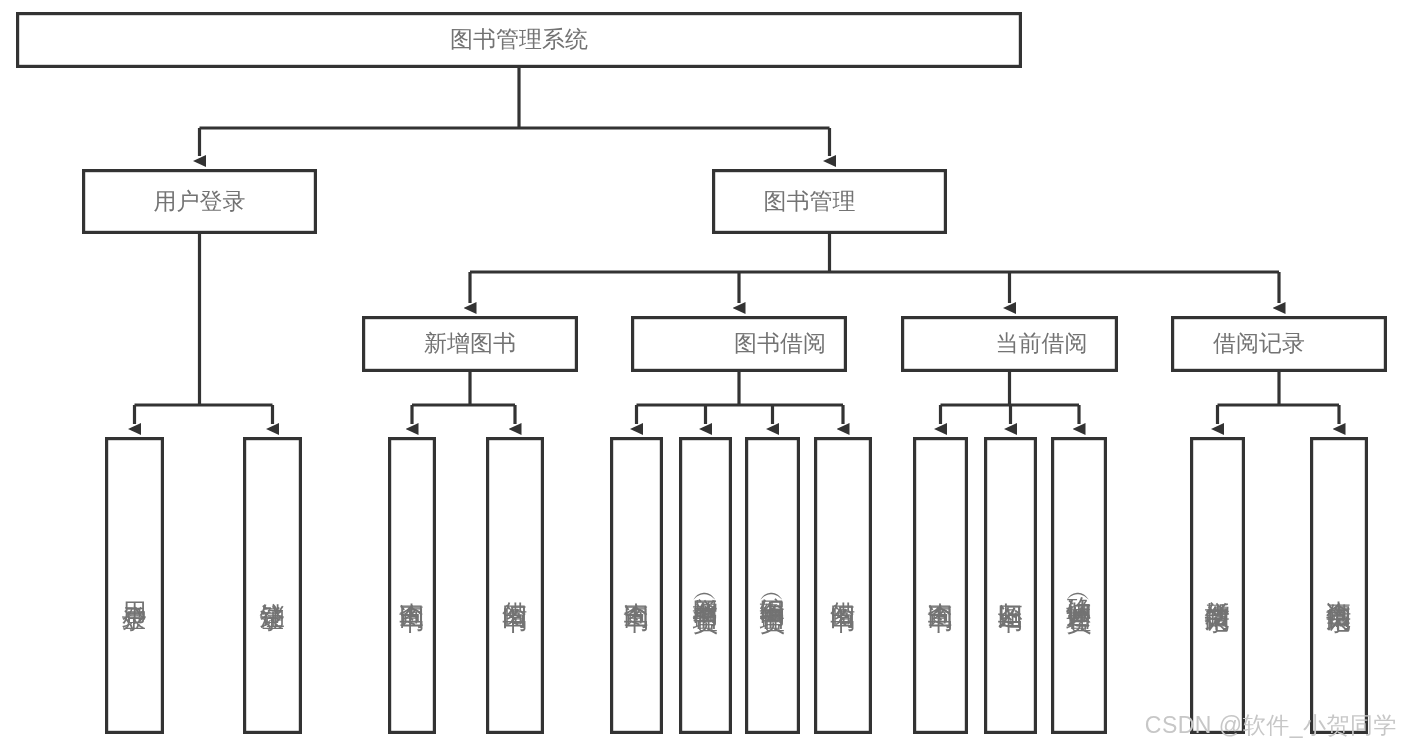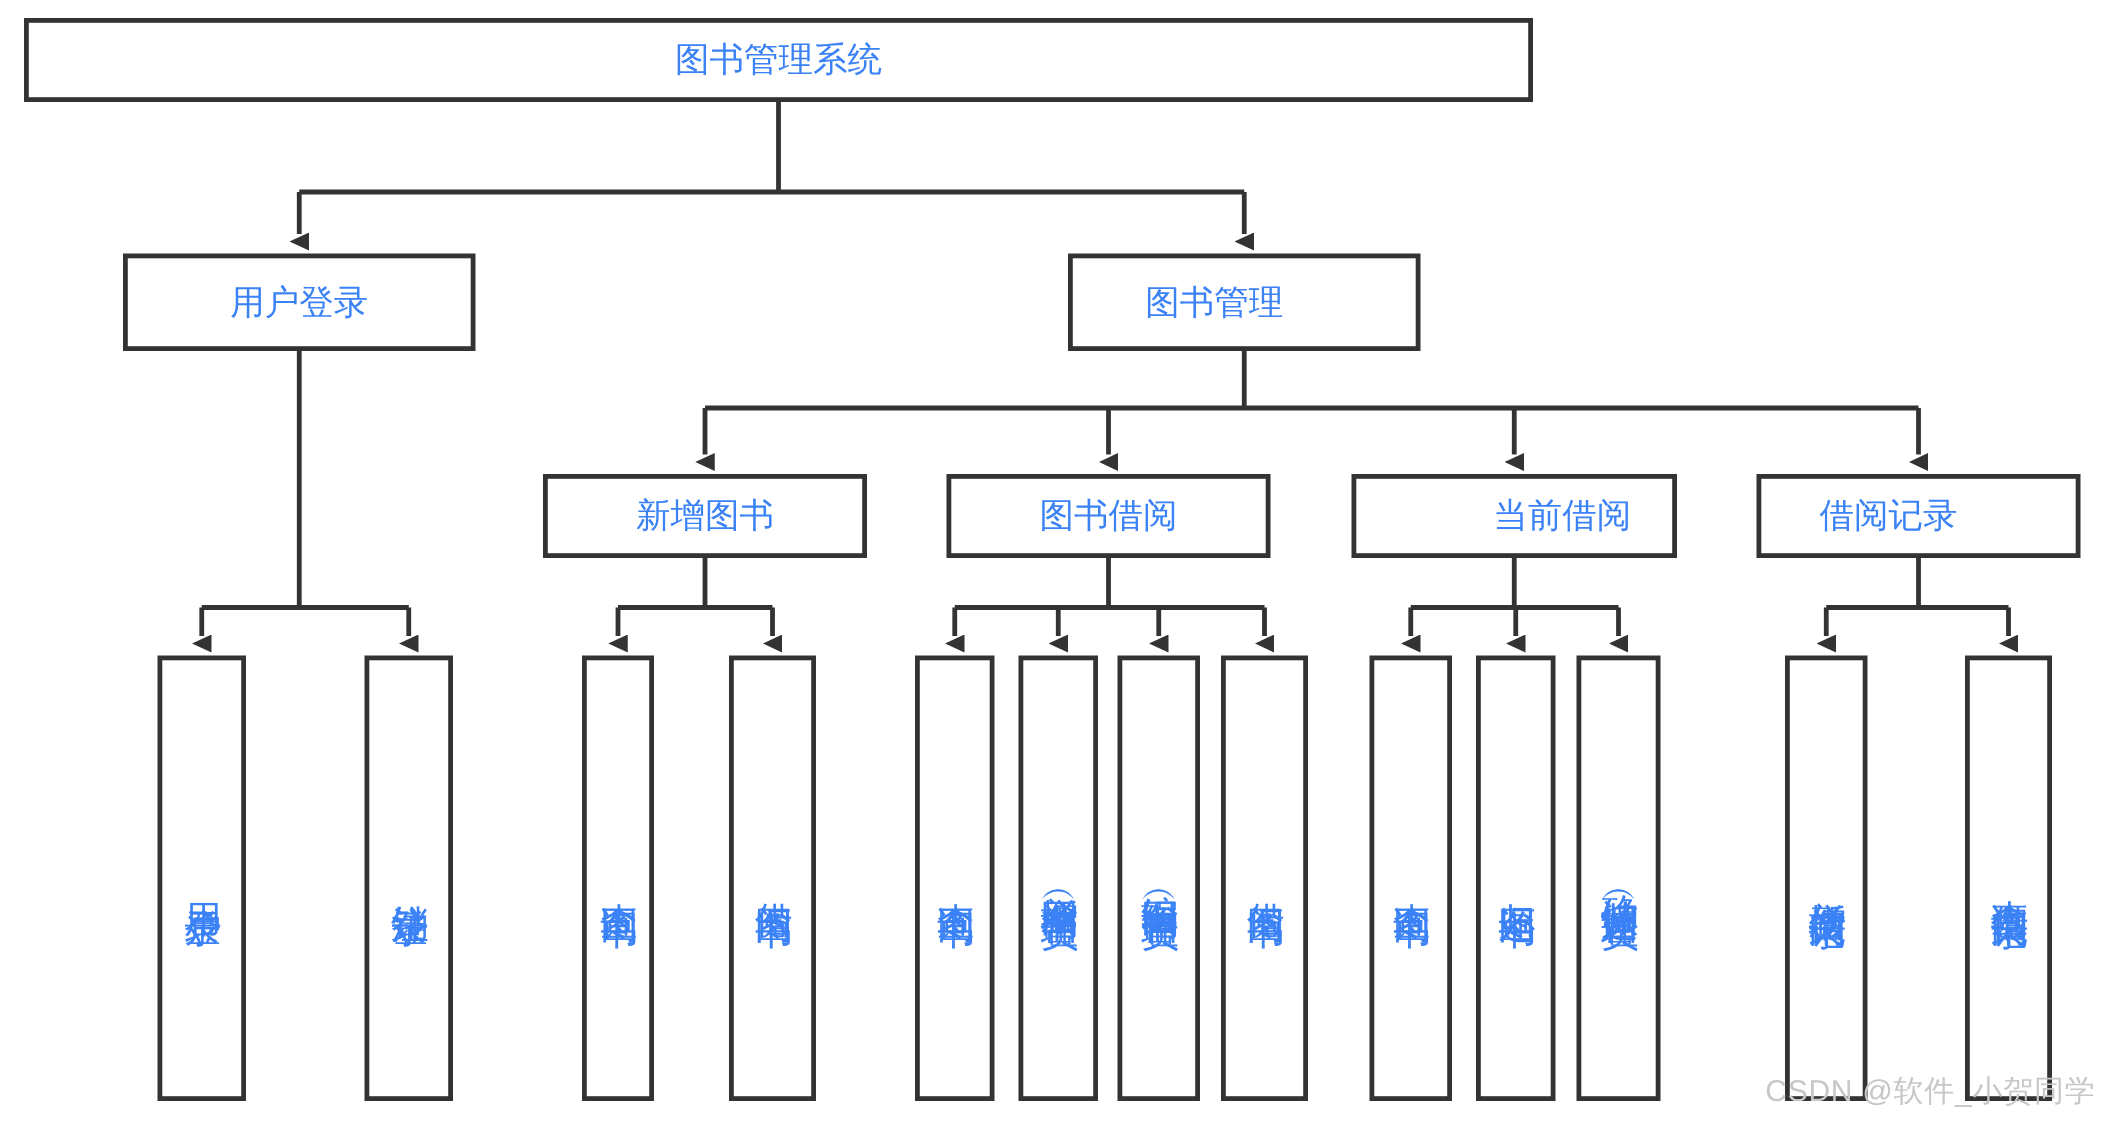--- a/index.html
+++ b/index.html
@@ -2,25 +2,25 @@
 <html><head>
 <meta charset="utf-8">
 <style>
   html,body{margin:0;padding:0;background:#ffffff;}
   body{width:1405px;height:747px;overflow:hidden;
        font-family:"Liberation Sans","DejaVu Sans",sans-serif;}
   #diagram{position:relative;width:1405px;height:747px;}
   svg{position:absolute;left:0;top:0;width:1405px;height:747px;}
   .nodeLabelLayer{position:absolute;left:0;top:0;width:1405px;height:747px;pointer-events:none;}
   .nodeLabel{position:absolute;display:flex;align-items:center;justify-content:center;
-             color:#3b82f6;white-space:nowrap;}
+             color:#737373;white-space:nowrap;}
   .h-label{font-size:23px;line-height:1.1;}
   .v-label{writing-mode:vertical-rl;text-orientation:upright;
            font-size:25px;line-height:1.22;letter-spacing:2px;}
-  .watermark{position:absolute;right:8px;bottom:6px;color:#c7c7c7;font-size:20px;
+  .watermark{position:absolute;right:8px;bottom:6px;color:#c7c7c7;font-size:23px;
              letter-spacing:0.5px;}
 </style>
 </head>
 <body>
 
 <div id="diagram">
 
   <svg viewBox="0 0 1405 747">
     <defs>
       <marker id="arrow" markerWidth="12" markerHeight="13" refX="1" refY="6.5" orient="auto" markerUnits="userSpaceOnUse">
@@ -84,21 +84,21 @@
         <rect x="1191.6" y="438.6" width="51.8" height="293.8" fill="#ffffff" stroke="#333333" stroke-width="3.2"></rect>
         <rect x="1311.6" y="438.6" width="54.8" height="293.8" fill="#ffffff" stroke="#333333" stroke-width="3.2"></rect>
       </g>
   </svg>
 
   <div class="nodeLabelLayer" id="labels">
       <div class="nodeLabel h-label" style="left: 16px; top: 12px; width: 1006px; height: 56px;">图书管理系统</div>
       <div class="nodeLabel h-label" style="left: 82px; top: 169px; width: 235px; height: 65px;">用户登录</div>
       <div class="nodeLabel h-label" style="left: 692px; top: 169px; width: 235px; height: 65px; font-family: Liberation Serif, serif;">图书管理</div>
       <div class="nodeLabel h-label" style="left: 362px; top: 316px; width: 216px; height: 56px;">新增图书</div>
-      <div class="nodeLabel h-label" style="left: 604px; top: 316px; width: 216px; height: 56px; padding-left: 27px;">图书借阅</div>
+      <div class="nodeLabel h-label" style="left: 645px; top: 316px; width: 216px; height: 56px; padding-left: 27px;">图书借阅</div>
       <div class="nodeLabel h-label" style="left: 901px; top: 316px; width: 217px; height: 56px; margin-left: 32px;">当前借阅</div>
       <div class="nodeLabel h-label" style="left: 1171px; top: 316px; width: 176px; height: 56px;">借阅记录</div>
       <div class="nodeLabel v-label" style="left: 105px; top: 437px; width: 59px; height: 297px;">用户登录</div>
       <div class="nodeLabel v-label" style="left: 243px; top: 437px; width: 59px; height: 297px;">注销登录</div>
       <div class="nodeLabel v-label" style="left: 388px; top: 437px; width: 48px; height: 297px;">查询图书</div>
       <div class="nodeLabel v-label" style="left: 486px; top: 437px; width: 58px; height: 297px;">借阅图书</div>
       <div class="nodeLabel v-label" style="left: 610px; top: 437px; width: 53px; height: 297px;">查询图书</div>
       <div class="nodeLabel v-label" style="left: 679px; top: 437px; width: 53px; height: 297px;">新增图书（管理员）</div>
       <div class="nodeLabel v-label" style="left: 745px; top: 437px; width: 55px; height: 297px;">编辑图书（管理员）</div>
       <div class="nodeLabel v-label" style="left: 814px; top: 437px; width: 58px; height: 297px;">借阅图书</div>

